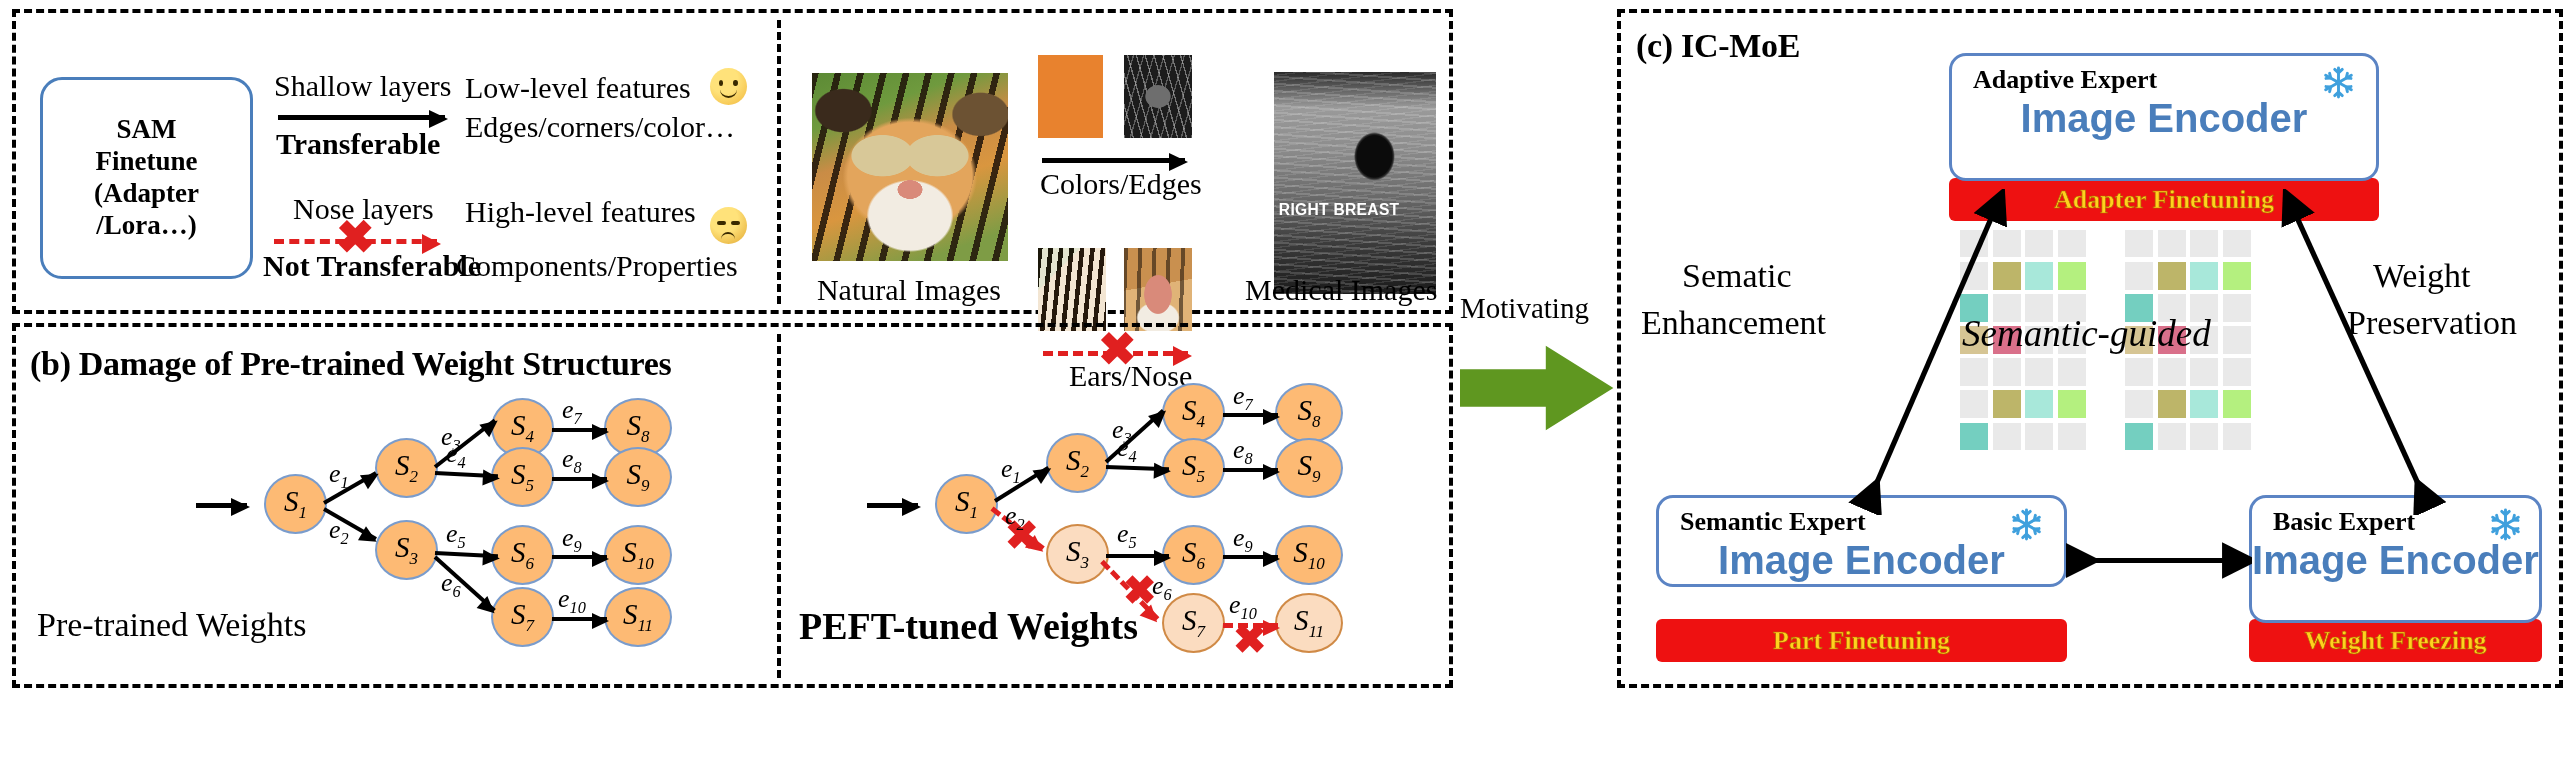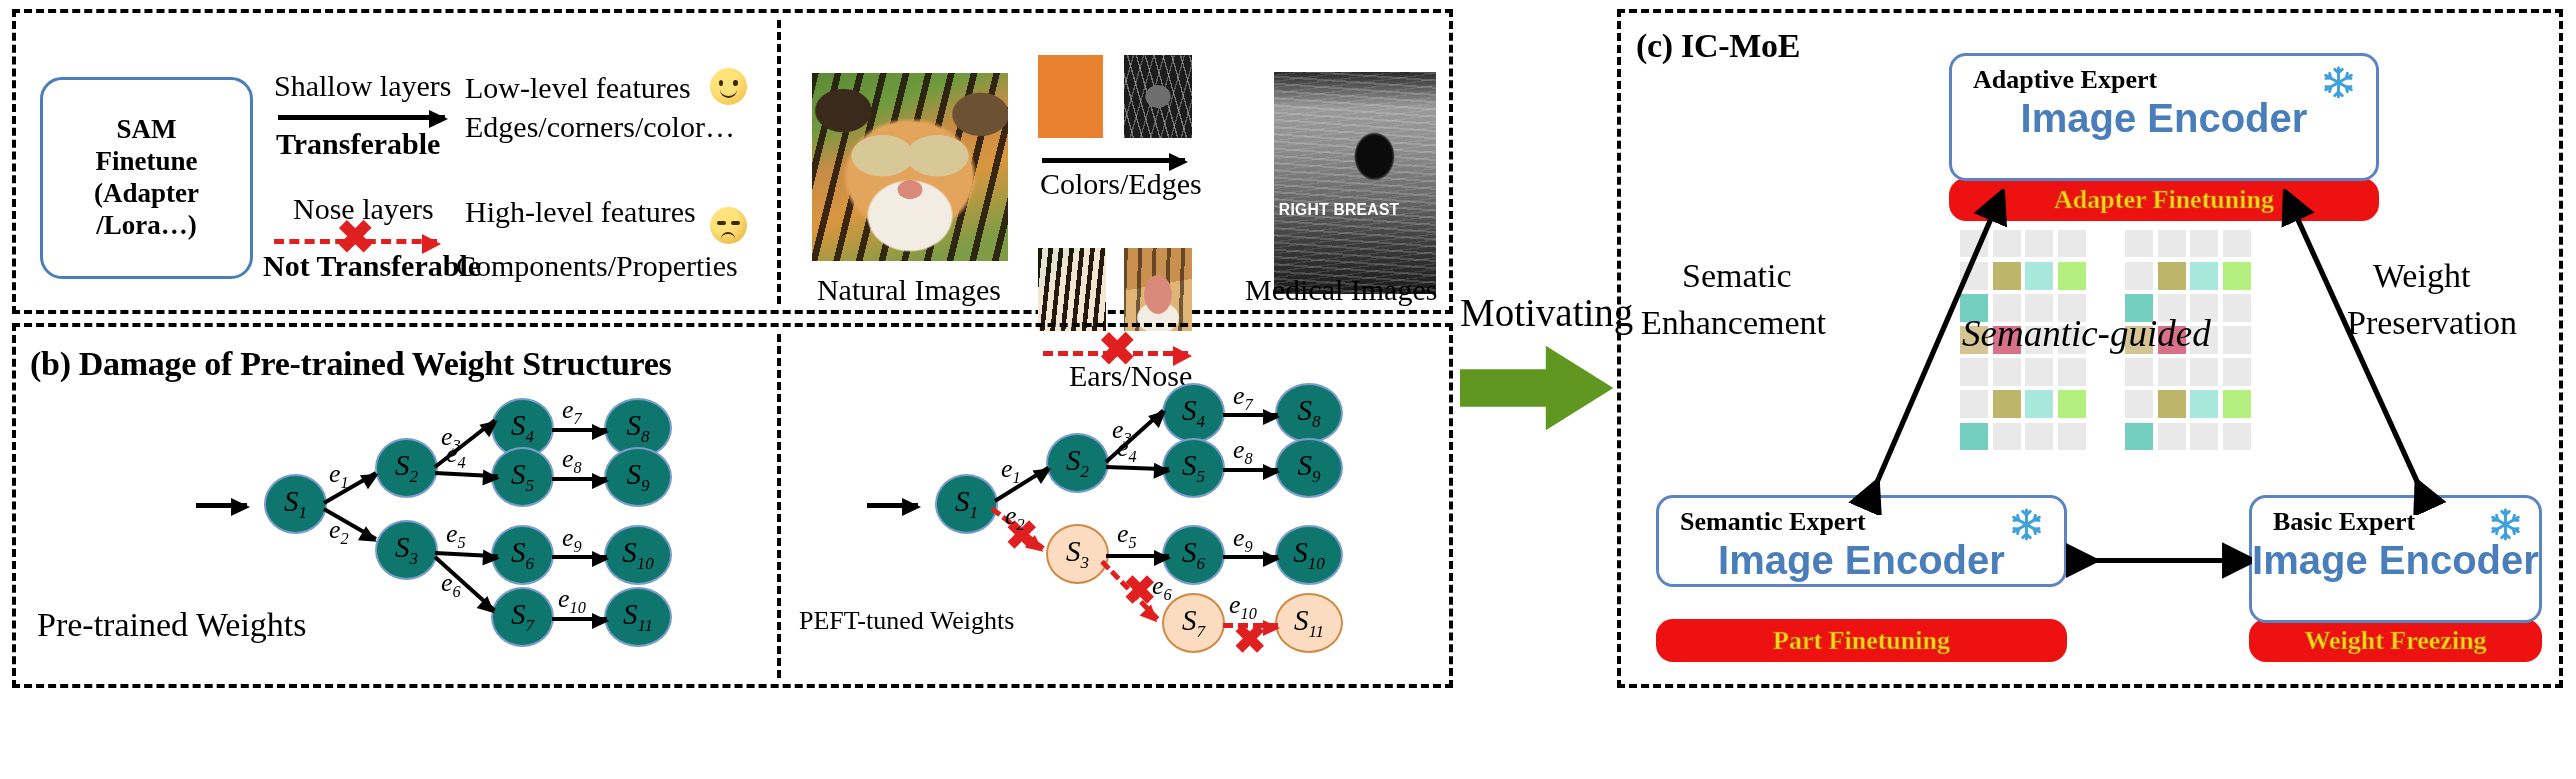--- a/index.html
+++ b/index.html
@@ -67,35 +67,35 @@
   .swatch-orange{background:#e8822e;}
 
   
   .face{border-radius:50%;position:absolute;}
   .face.happy{background:radial-gradient(circle at 38% 32%, #ffe27a 0 40%, #f0b63a 100%);}
   .face.sad{background:radial-gradient(circle at 38% 32%, #ffe27a 0 40%, #e0a52f 100%);}
 
   
   .node{position:absolute;border-radius:50%;display:flex;align-items:center;justify-content:center;
         font-family:"Liberation Serif",serif;font-style:italic;font-size:29px;box-sizing:border-box;}
-  .node.blue{background:#0f766e;border:2px solid #7a9ccc;font-family:Liberation Serif, serif;}
+  .node.blue{background:#fdba74;border:2px solid #7a9ccc;font-family:Liberation Serif, serif;}
   .node.orange{background:#fbdcc0;border:2px solid #d08a46;}
   .node sub{font-size:17px;font-style:italic;}
   .elabel{position:absolute;font-style:italic;font-size:26px;white-space:nowrap;}
   .elabel sub{font-size:16.3px;}
   .edge{position:absolute;transform-origin:0 50%;height:0;border-top:4.6px solid #000;}
   .edge:after{content:"";position:absolute;right:-2px;top:-8.5px;
      border-left:17px solid #000;border-top:8.5px solid transparent;border-bottom:8.5px solid transparent;}
   .edge.red{border-top:5.2px dashed #e02020;}
   .edge.red:after{border-left-color:#e02020;}
 
   
   .expert{position:absolute;}
   .expert .redbar{position:absolute;left:0;right:0;bottom:0;height:43px;background:#ee1111;
-       border-radius:17px;display:flex;align-items:center;justify-content:center;}
+       border-radius:6px;display:flex;align-items:center;justify-content:center;}
   .expert .redbar span{color:#ffd21e;font-weight:bold;font-size:26px;white-space:nowrap;
        -webkit-text-stroke:0.7px #b36a00;}
   .expert .card{position:absolute;left:0;right:0;top:0;background:#fff;border:3.3px solid #5b84c4;
        border-radius:17px;box-sizing:border-box;}
   .expert .ttl{position:absolute;left:21px;top:9px;font-weight:bold;font-size:26px;white-space:nowrap;}
   .expert .enc{position:absolute;left:0;right:0;top:40px;text-align:center;color:#4a7ebb;
        font-family:"Liberation Sans",sans-serif;font-weight:bold;font-size:40px;white-space:nowrap;}
   .snow{position:absolute;width:35px;height:35px;}
 
   
@@ -298,23 +298,23 @@
     <div class="elabel" style="left:245px;top:37px;">e<sub>3</sub></div>
     <div class="elabel" style="left:250px;top:55px;">e<sub>4</sub></div>
     <div class="elabel" style="left:250px;top:141px;">e<sub>5</sub></div>
     <div class="elabel" style="left:285px;top:193px;">e<sub>6</sub></div>
     <div class="elabel" style="left:366px;top:2.6px;">e<sub>7</sub></div>
     <div class="elabel" style="left:366px;top:57px;">e<sub>8</sub></div>
     <div class="elabel" style="left:366px;top:145px;">e<sub>9</sub></div>
     <div class="elabel" style="left:362px;top:212px;">e<sub>10</sub></div>
   </div>
 
-  <div class="abs txt" style="left:799px;top:607px;font-size:26px;">PEFT-tuned Weights</div>
-
-  <div class="abs txt" style="left:1460px;top:293px;font-size:39px;">Motivating</div>
+  <div class="abs txt" style="left:799px;top:607px;font-size:38px;font-weight:bold;">PEFT-tuned Weights</div>
+
+  <div class="abs txt" style="left:1460px;top:293px;font-size:29px;">Motivating</div>
   <svg class="bigarrow" style="left:1460px;top:339px;width:156px;height:98px;" viewBox="0 0 240 150">
     <polygon points="0,46 132,46 132,10 236,75 132,140 132,104 0,104" fill="#5f9720"></polygon>
   </svg>
 
   <div class="dashbox" style="left:1617px;top:9px;width:946px;height:679px;"></div>
 
   <div class="abs panel-title" style="left:1636px;top:27px;">(c) IC-MoE</div>
 
   <div class="expert" style="left:1949px;top:53px;width:430px;height:168px;">
     <div class="redbar">

